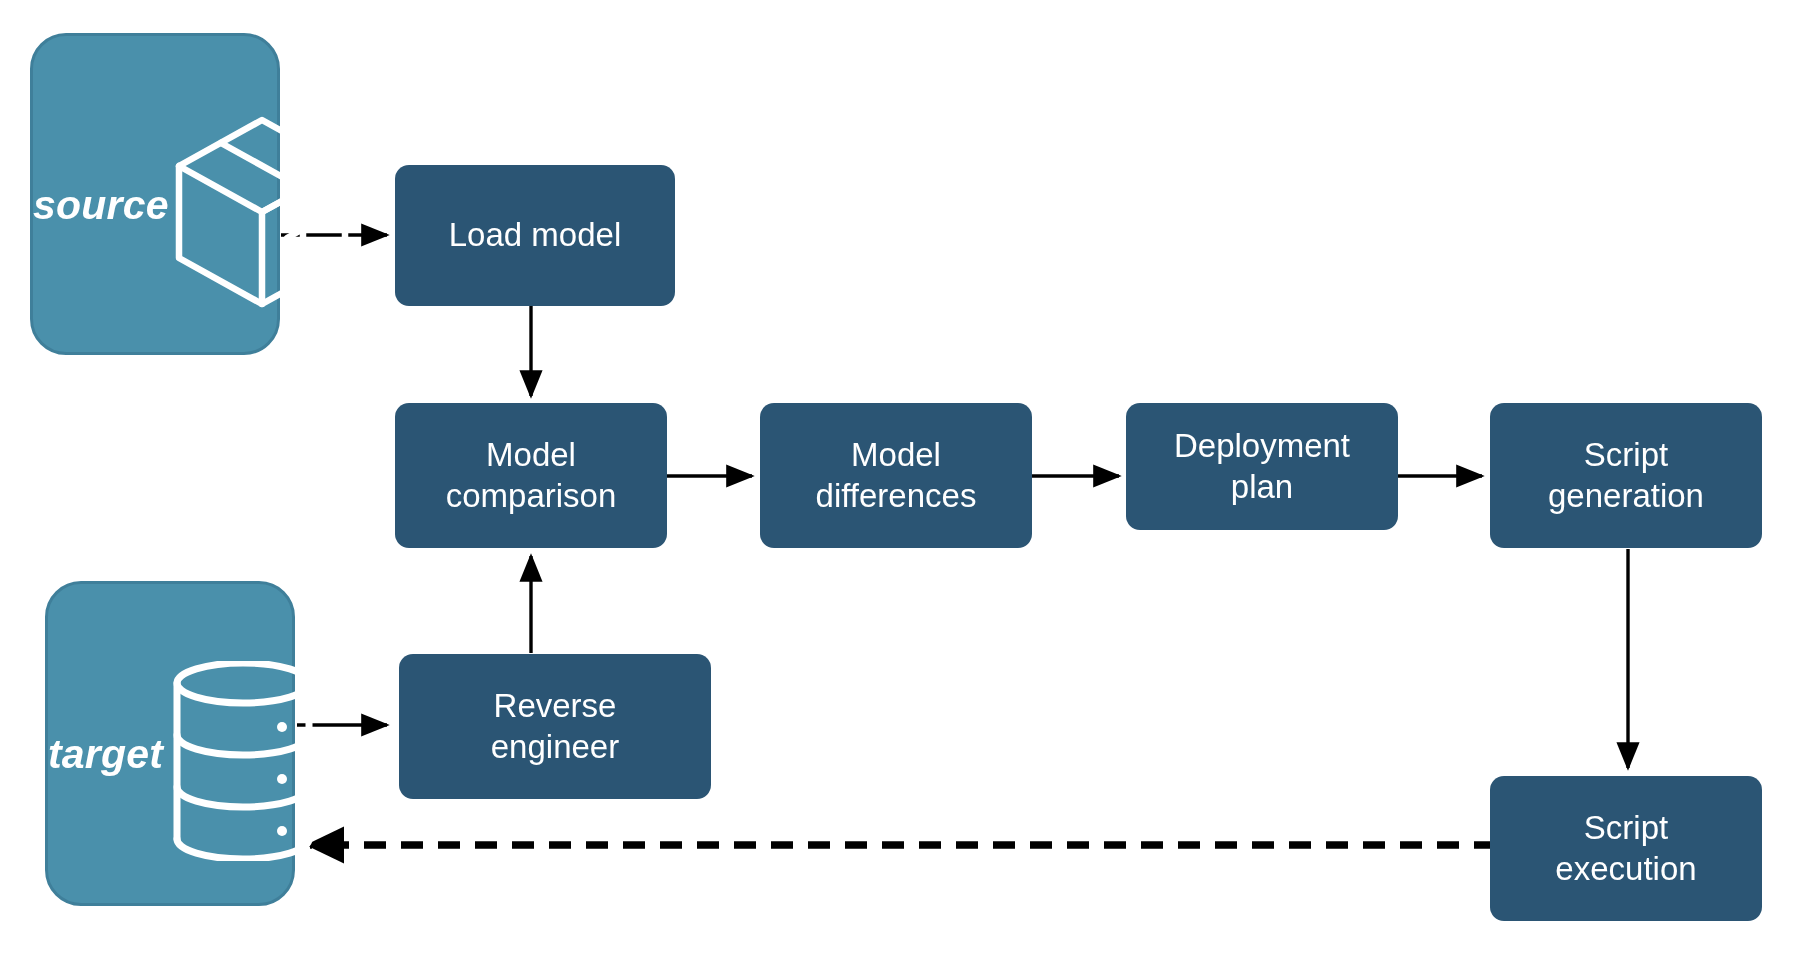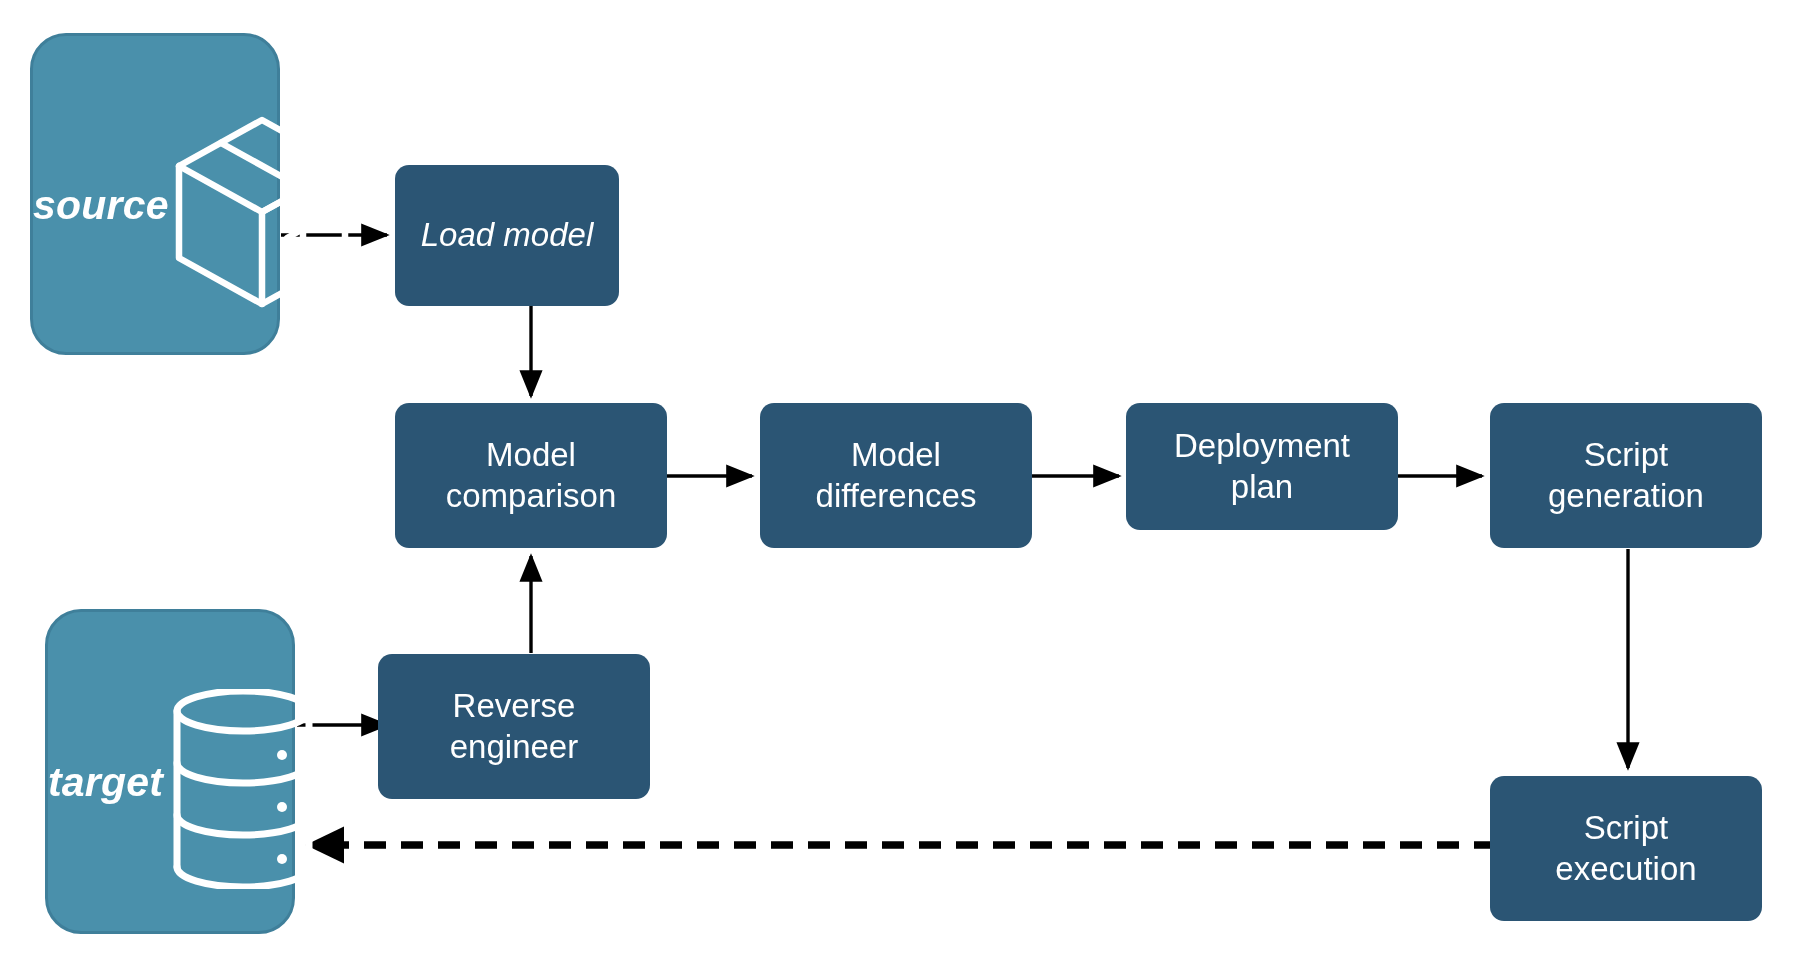--- a/index.html
+++ b/index.html
@@ -121,41 +121,41 @@
         <path d="M93 102 L93 194"></path>
 
         <path d="M52 33 L135 79"></path>
         <path d="M135 79 L93 102"></path>
 
         <path d="M118 128 L134 119 L134 137 L118 146 Z"></path>
       </svg>
     </div>
   </div>
 
-  <div class="endpoint" style="left:45px; top:609px; width:250px; height:325px; padding-top:22px;">
+  <div class="endpoint" style="left:45px; top:581px; width:250px; height:325px; padding-top:22px;">
     <div class="endpoint-label">target</div>
     <div class="endpoint-icon" style="margin-top:16px;">
       <svg width="160" height="200" viewBox="0 0 160 200" xmlns="http://www.w3.org/2000/svg" fill="none" stroke="#ffffff" stroke-width="7" stroke-linejoin="round" stroke-linecap="round">
 
         <path d="M14 22 L14 178"></path>
         <path d="M146 22 L146 178"></path>
         <ellipse cx="80" cy="22" rx="66" ry="20"></ellipse>
         <path d="M14 178 A66 20 0 0 0 146 178"></path>
 
         <path d="M14 74 A66 20 0 0 0 146 74"></path>
         <path d="M14 126 A66 20 0 0 0 146 126"></path>
 
         <circle cx="119" cy="66" r="5" fill="#ffffff" stroke="none"></circle>
         <circle cx="119" cy="118" r="5" fill="#ffffff" stroke="none"></circle>
         <circle cx="119" cy="170" r="5" fill="#ffffff" stroke="none"></circle>
       </svg>
     </div>
   </div>
 
-  <div class="process" style="left:395px; top:165px; width:224px; height:141px;font-style:italic;">
+  <div class="process" style="left:395px; top:165px; width:280px; height:141px;">
     <span>Load model</span>
   </div>
 
   <div class="process" style="left:395px; top:403px; width:272px; height:145px;">
     <span>Model
 comparison</span>
   </div>
 
   <div class="process" style="left:760px; top:403px; width:272px; height:145px;">
     <span>Model
@@ -170,18 +170,18 @@
   <div class="process" style="left:1490px; top:403px; width:272px; height:145px;">
     <span>Script
 generation</span>
   </div>
 
   <div class="process" style="left:1490px; top:776px; width:272px; height:145px;">
     <span>Script
 execution</span>
   </div>
 
-  <div class="process" style="left:378px; top:654px; width:272px; height:145px;">
+  <div class="process" style="left:399px; top:654px; width:312px; height:145px;">
     <span>Reverse
 engineer</span>
   </div>
 
 </div>
 
 </body></html>

